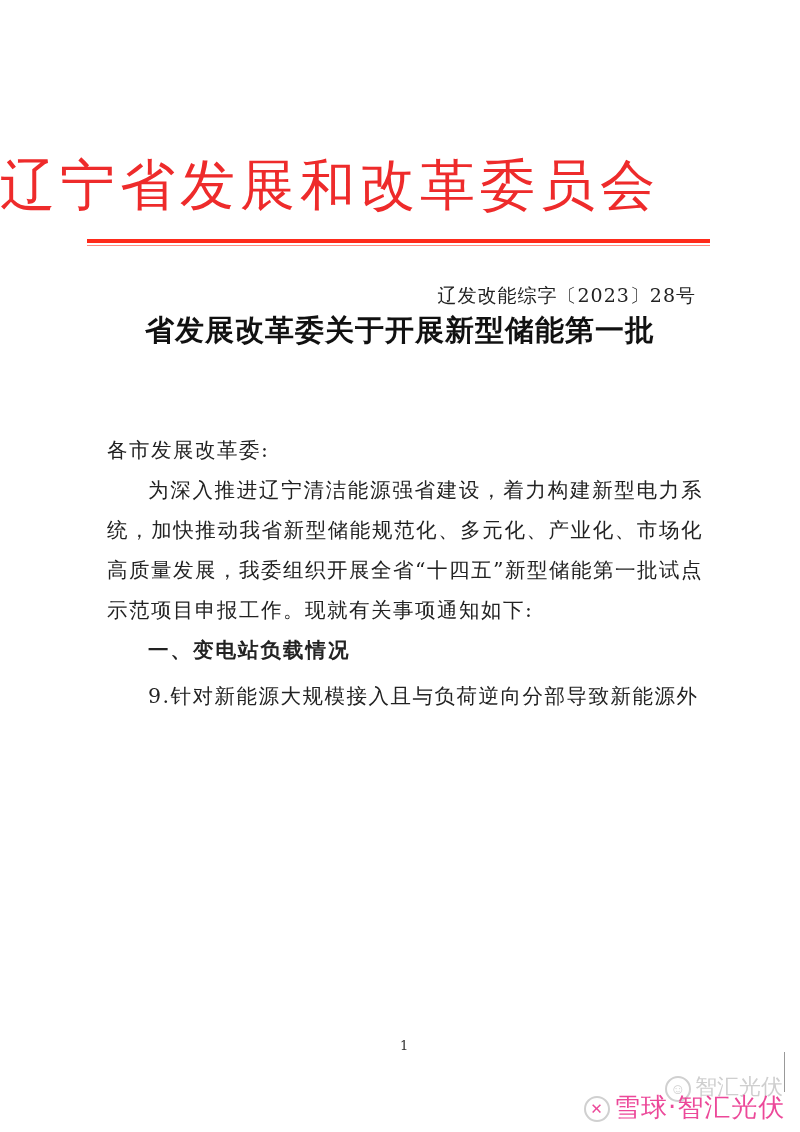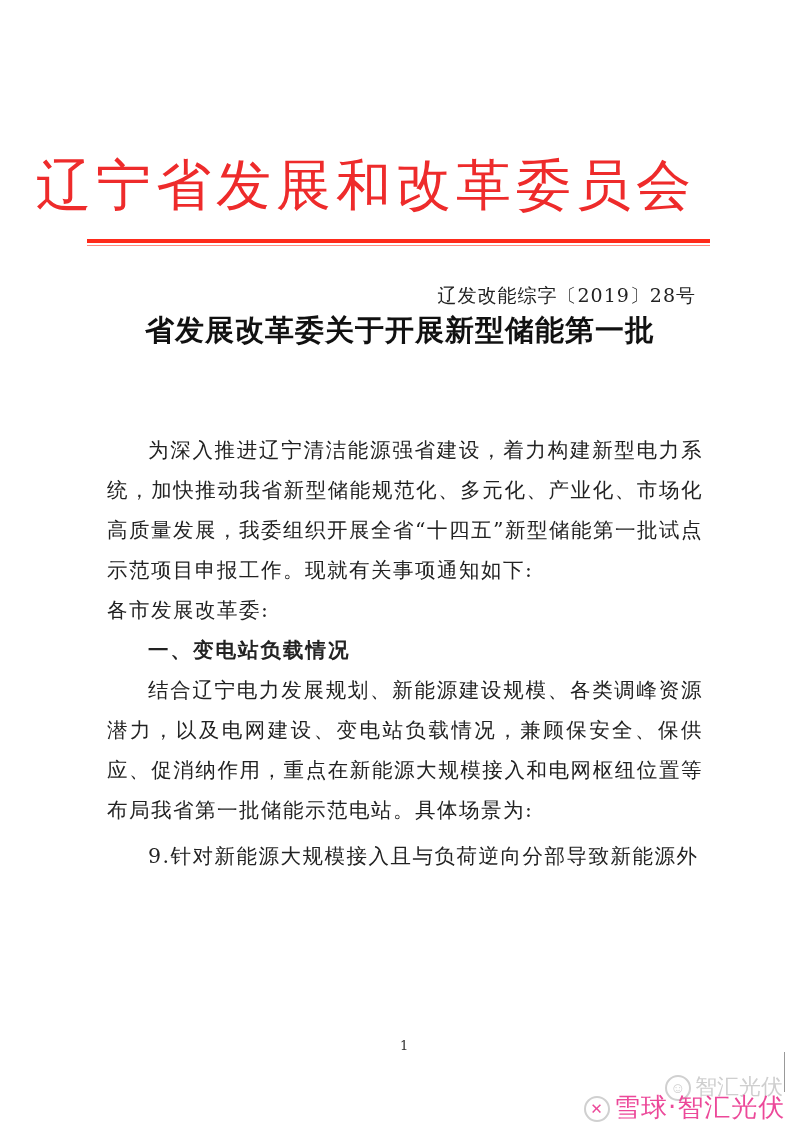--- a/index.html
+++ b/index.html
@@ -1,49 +1,48 @@
 <!DOCTYPE html>
 <html><head>
 <meta charset="utf-8">
 <style>
   html, body { margin: 0; padding: 0; background: #ffffff; }
   body { width: 800px; height: 1132px; position: relative; overflow: hidden; font-family: "DejaVu Serif", "Liberation Serif", serif; color: #1a1a1a; }
-  .org-title { position: absolute; left: 0; width: 732px; top: 150px; text-align: center; font-size: 55px; letter-spacing: 5px; color: #ee2b2b; font-family: "DejaVu Serif", serif; line-height: 70px; }
+  .org-title { position: absolute; left: 0; width: 732px; top: 150px; font-size: 55px; letter-spacing: 5px; color: #ee2b2b; font-family: "DejaVu Serif", serif; line-height: 70px; }
   .red-rule { position: absolute; left: 87px; width: 623px; top: 239px; height: 4px; background: #ff2a1a; }
   .red-rule2 { position: absolute; left: 87px; width: 623px; top: 245px; height: 1px; background: #ff8a80; }
   .doc-number { position: absolute; right: 104px; top: 283px; font-size: 19px; color: #222; letter-spacing: 1px; }
   .notice-title { position: absolute; left: 0; width: 800px; top: 308px; text-align: center; font-size: 29px; font-weight: bold; color: #111; line-height: 44px; letter-spacing: 1px; }
   .body-text { position: absolute; left: 107px; width: 596px; top: 430px; font-size: 20.5px; line-height: 40px; color: #222; }
   .para { margin: 0; text-align: justify; text-align-last: left; letter-spacing: 1.5px; }
   .indent { text-indent: 41px; }
   .heading1 { font-family: "DejaVu Sans", "Liberation Sans", sans-serif; font-weight: bold; text-indent: 41px; margin: 0; letter-spacing: 2px; }
   .page-num { position: absolute; left: 400px; top: 1038px; font-size: 13px; color: #333; }
   .watermark { position: absolute; left: 584px; top: 1090px; font-size: 26px; color: #ec4899; font-family: "DejaVu Sans", sans-serif; letter-spacing: 1px; }
-  .watermark2 { position: absolute; left: 665px; top: 1072px; font-size: 22px; color: #cfcfcf; font-family: Liberation Sans, sans-serif; }
+  .watermark2 { position: absolute; left: 665px; top: 1072px; font-size: 22px; color: #cfcfcf; font-family: Liberation Serif, serif; }
   .wm-icon { display: inline-block; width: 22px; height: 22px; border: 2px solid #d0d0d0; border-radius: 50%; text-align: center; font-size: 15px; line-height: 22px; margin-right: 4px; vertical-align: middle; }
   .right-edge { position: absolute; left: 784px; top: 1052px; width: 1px; height: 40px; background: #999; }
 </style>
 </head>
 <body>
 
 <div class="org-title">辽宁省发展和改革委员会</div>
 <div class="red-rule"></div>
 <div class="red-rule2"></div>
 
-<div class="doc-number">辽发改能综字〔2019〕28号</div>
+<div class="doc-number">辽发改能综字〔2023〕28号</div>
 
 <div class="notice-title">
   <div>省发展改革委关于开展新型储能第一批</div>
 </div>
 
 <div class="body-text">
+  <p class="para">各市发展改革委:</p>
   <p class="para indent">为深入推进辽宁清洁能源强省建设，着力构建新型电力系统，加快推动我省新型储能规范化、多元化、产业化、市场化高质量发展，我委组织开展全省“十四五”新型储能第一批试点示范项目申报工作。现就有关事项通知如下:</p>
-  <p class="para">各市发展改革委:</p>
   <p class="heading1">一、变电站负载情况</p>
-  <p class="para indent">结合辽宁电力发展规划、新能源建设规模、各类调峰资源潜力，以及电网建设、变电站负载情况，兼顾保安全、保供应、促消纳作用，重点在新能源大规模接入和电网枢纽位置等布局我省第一批储能示范电站。具体场景为:</p>
   <p class="para indent" style="margin-top:6px">9.针对新能源大规模接入且与负荷逆向分部导致新能源外</p>
 </div>
 
 <div class="page-num">1</div>
 
 <div class="watermark2">
   <span class="wm-icon">☺</span><span>智汇光伏</span>
 </div>
 <div class="watermark">
   <span class="wm-icon">✕</span><span>雪球</span><span>·</span><span>智汇光伏</span>

